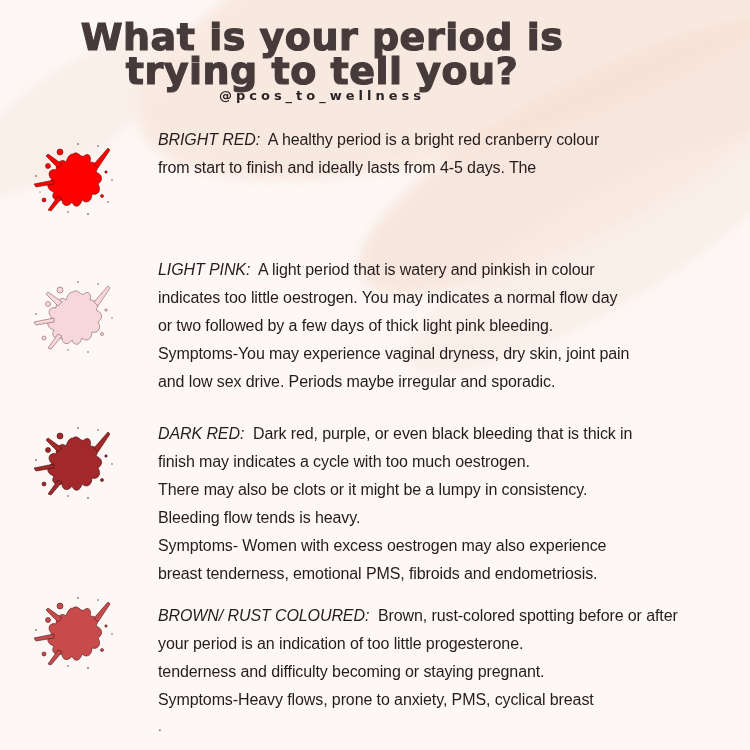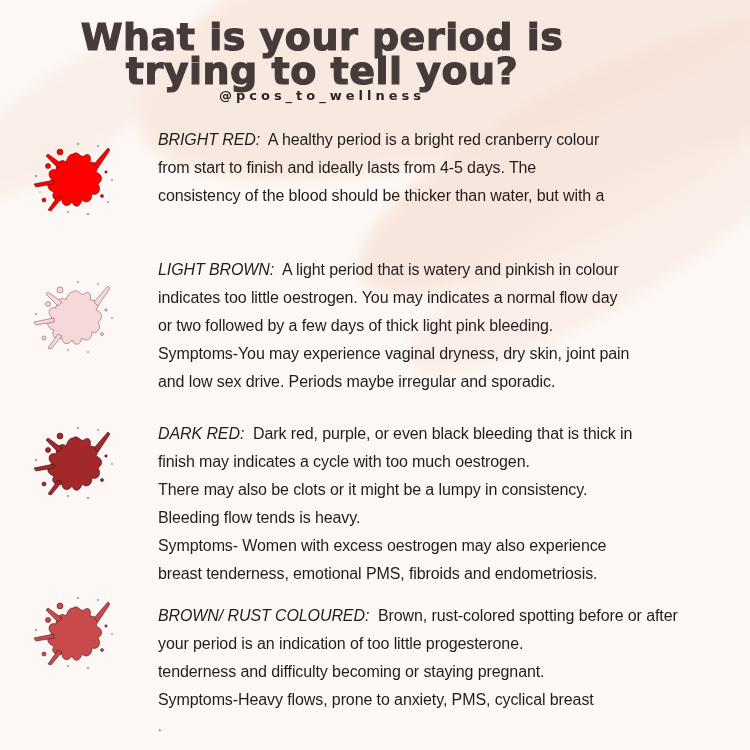--- a/index.html
+++ b/index.html
@@ -106,21 +106,20 @@
       <circle cx="84" cy="40" r="0.7"></circle>
         <circle cx="60" cy="74" r="0.8"></circle>
         <circle cx="40" cy="72" r="0.7"></circle>
       <circle cx="12" cy="52" r="0.6"></circle>
         <circle cx="80" cy="62" r="0.7"></circle>
     </g>
   </svg>
   <div class="text" style="top:126px">
     <span class="line"><span class="label">BRIGHT RED:</span>&nbsp; <span>A healthy period is a bright red cranberry colour</span></span>
     <span class="line">from start to finish and ideally lasts from 4-5 days. The</span>
-    <span class="line">consistency of the blood should be thicker than water, but with a</span>
   </div>
 </div>
 
 <div class="section" style="top:0">
   <svg class="splat" style="top:278px" viewBox="0 0 90 80">
     <g fill="#f6d8db" stroke="#8a5a5c" stroke-width="0.6">
       <path d="M45 14 C50 10 52 18 56 16 C60 12 64 16 62 22 C68 22 72 26 68 32 C74 34 76 40 70 44 C74 50 70 56 64 54 C64 62 58 64 54 60 C52 68 46 68 44 62 C40 68 34 66 34 60 C28 62 22 58 26 52 C18 50 18 42 24 40 C18 34 22 28 28 30 C28 22 34 18 38 22 C40 16 42 14 45 14 Z"></path>
       <path d="M26 40 L6 44 L8 47 L26 44 Z"></path>
       <path d="M66 24 L80 8 L82 10 L70 28 Z"></path>
       <path d="M30 28 L18 16 L20 14 L34 24 Z"></path>
@@ -134,21 +133,21 @@
     <g fill="#555">
       <circle cx="50" cy="4" r="0.8"></circle>
         <circle cx="70" cy="6" r="0.7"></circle>
         <circle cx="8" cy="36" r="0.8"></circle>
       <circle cx="84" cy="40" r="0.7"></circle>
         <circle cx="60" cy="74" r="0.8"></circle>
         <circle cx="40" cy="72" r="0.7"></circle>
     </g>
   </svg>
   <div class="text" style="top:256px">
-    <span class="line"><span class="label">LIGHT BROWN:</span>&nbsp; <span>A light period that is watery and pinkish in colour</span></span>
+    <span class="line"><span class="label">LIGHT PINK:</span>&nbsp; <span>A light period that is watery and pinkish in colour</span></span>
     <span class="line">indicates too little oestrogen. You may indicates a normal flow day</span>
     <span class="line">or two followed by a few days of thick light pink bleeding.</span>
     <span class="line">Symptoms-You may experience vaginal dryness, dry skin, joint pain</span>
     <span class="line">and low sex drive. Periods maybe irregular and sporadic.</span>
   </div>
 </div>
 
 <div class="section" style="top:0">
   <svg class="splat" style="top:424px" viewBox="0 0 90 80">
     <g fill="#a3282a" stroke="#3b0d0e" stroke-width="0.6">

